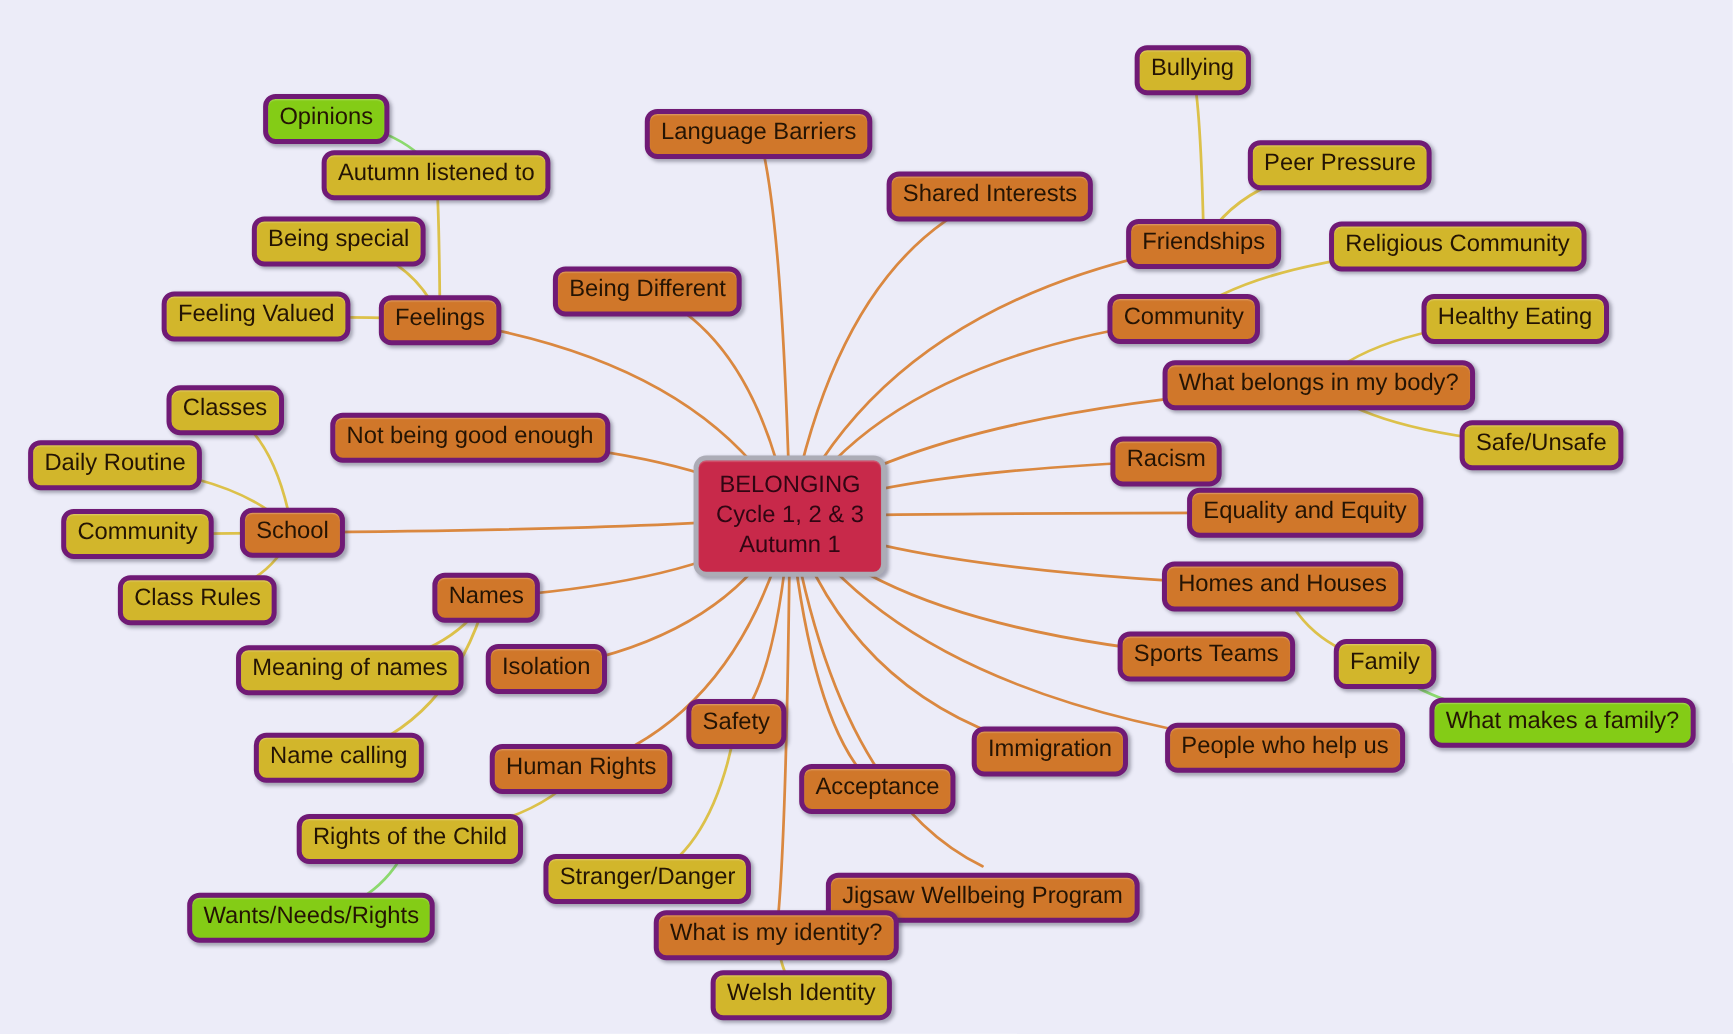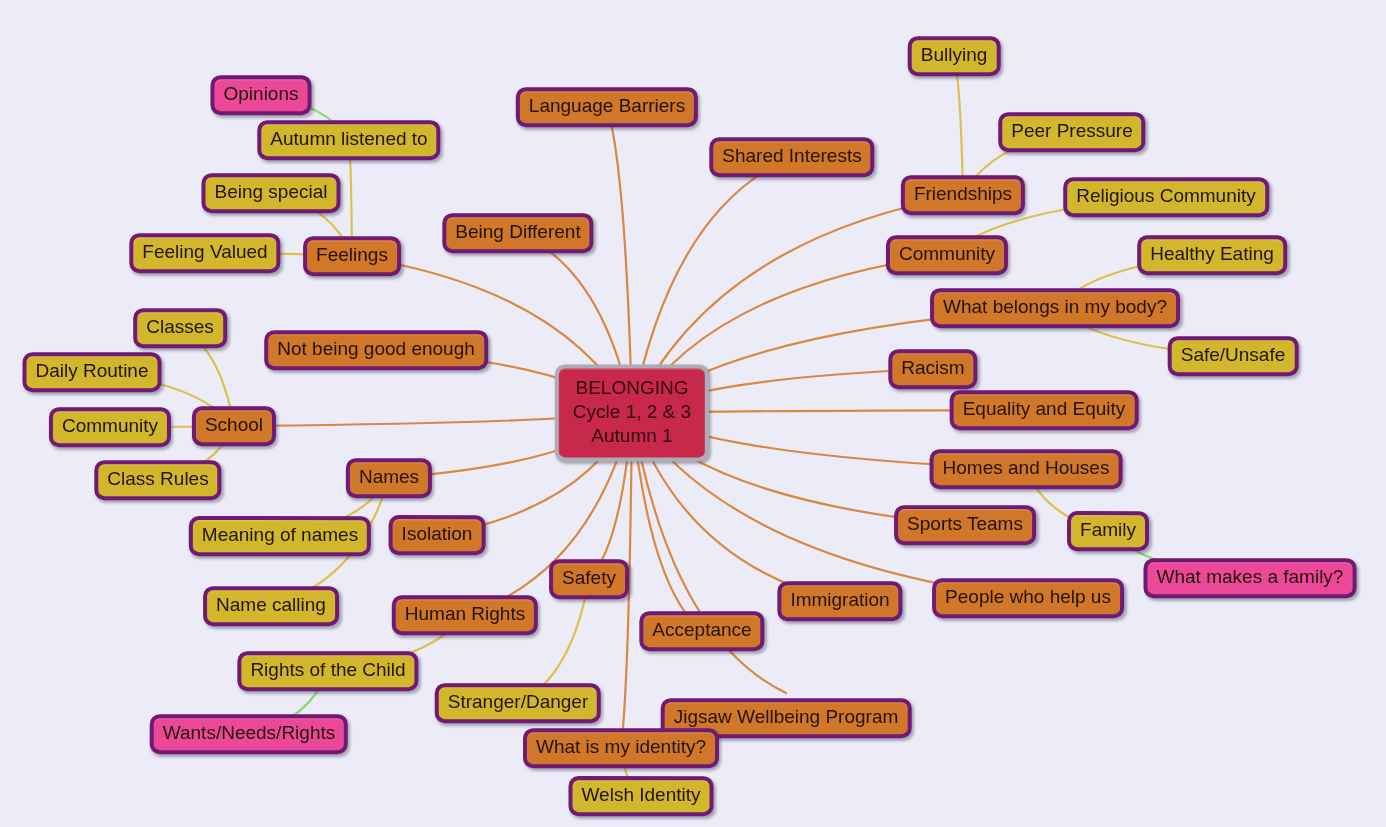--- a/index.html
+++ b/index.html
@@ -30,21 +30,21 @@
     border-radius: 10px;
     font-size: 19px;
     line-height: 1.25;
     color: #241404;
     white-space: nowrap;
     box-shadow: 2px 2px 3px rgba(60,60,80,0.40), inset 0 1px 1px rgba(255,255,255,0.25);
     cursor: default;
   }
   .node.orange { background: #D0772A; }
   .node.yellow { background: #D2B62B; }
-  .node.green  { background: #ec4899; }
+  .node.green  { background: #84cc16; }
   .node.red {
     background: #C8294A;
     color: #300613;
     text-align: center;
     padding: 8px 14px 10px 14px;
     border-color: #ACACB6;
   }
 </style>
 </head>
 <body>
@@ -127,21 +127,21 @@
     <div class="node orange" style="left: 589px; top: 579px;">Safety</div>
     <div class="node yellow" style="left: 518px; top: 703px;">Stranger/Danger</div>
     <div class="node orange" style="left: 465px; top: 615px;">Human Rights</div>
     <div class="node yellow" style="left: 328px; top: 671px;">Rights of the Child</div>
     <div class="node yellow" style="left: 271px; top: 606px;">Name calling</div>
     <div class="node green" style="left: 249px; top: 734px;">Wants/Needs/Rights</div>
     <div class="node yellow" style="left: 280px; top: 536px;">Meaning of names</div>
     <div class="node orange" style="left: 437px; top: 535px;">Isolation</div>
     <div class="node orange" style="left: 389px; top: 478px;">Names</div>
     <div class="node orange" style="left: 234px; top: 426px;">School</div>
-    <div class="node yellow" style="left: 180px; top: 328px;">Classes</div>
+    <div class="node yellow" style="left: 180px; top: 328px; border-radius: 11px;">Classes</div>
     <div class="node yellow" style="left: 92px; top: 372px;">Daily Routine</div>
     <div class="node yellow" style="left: 110px; top: 427px;">Community</div>
     <div class="node yellow" style="left: 158px; top: 480px;">Class Rules</div>
     <div class="node orange" style="left: 376px; top: 350px;">Not being good enough</div>
     <div class="node red" style="left: 632px; top: 413px;">
       <div>BELONGING</div>
       <div>Cycle 1, 2 &amp; 3</div>
       <div>Autumn 1</div>
     </div>
   </div>

